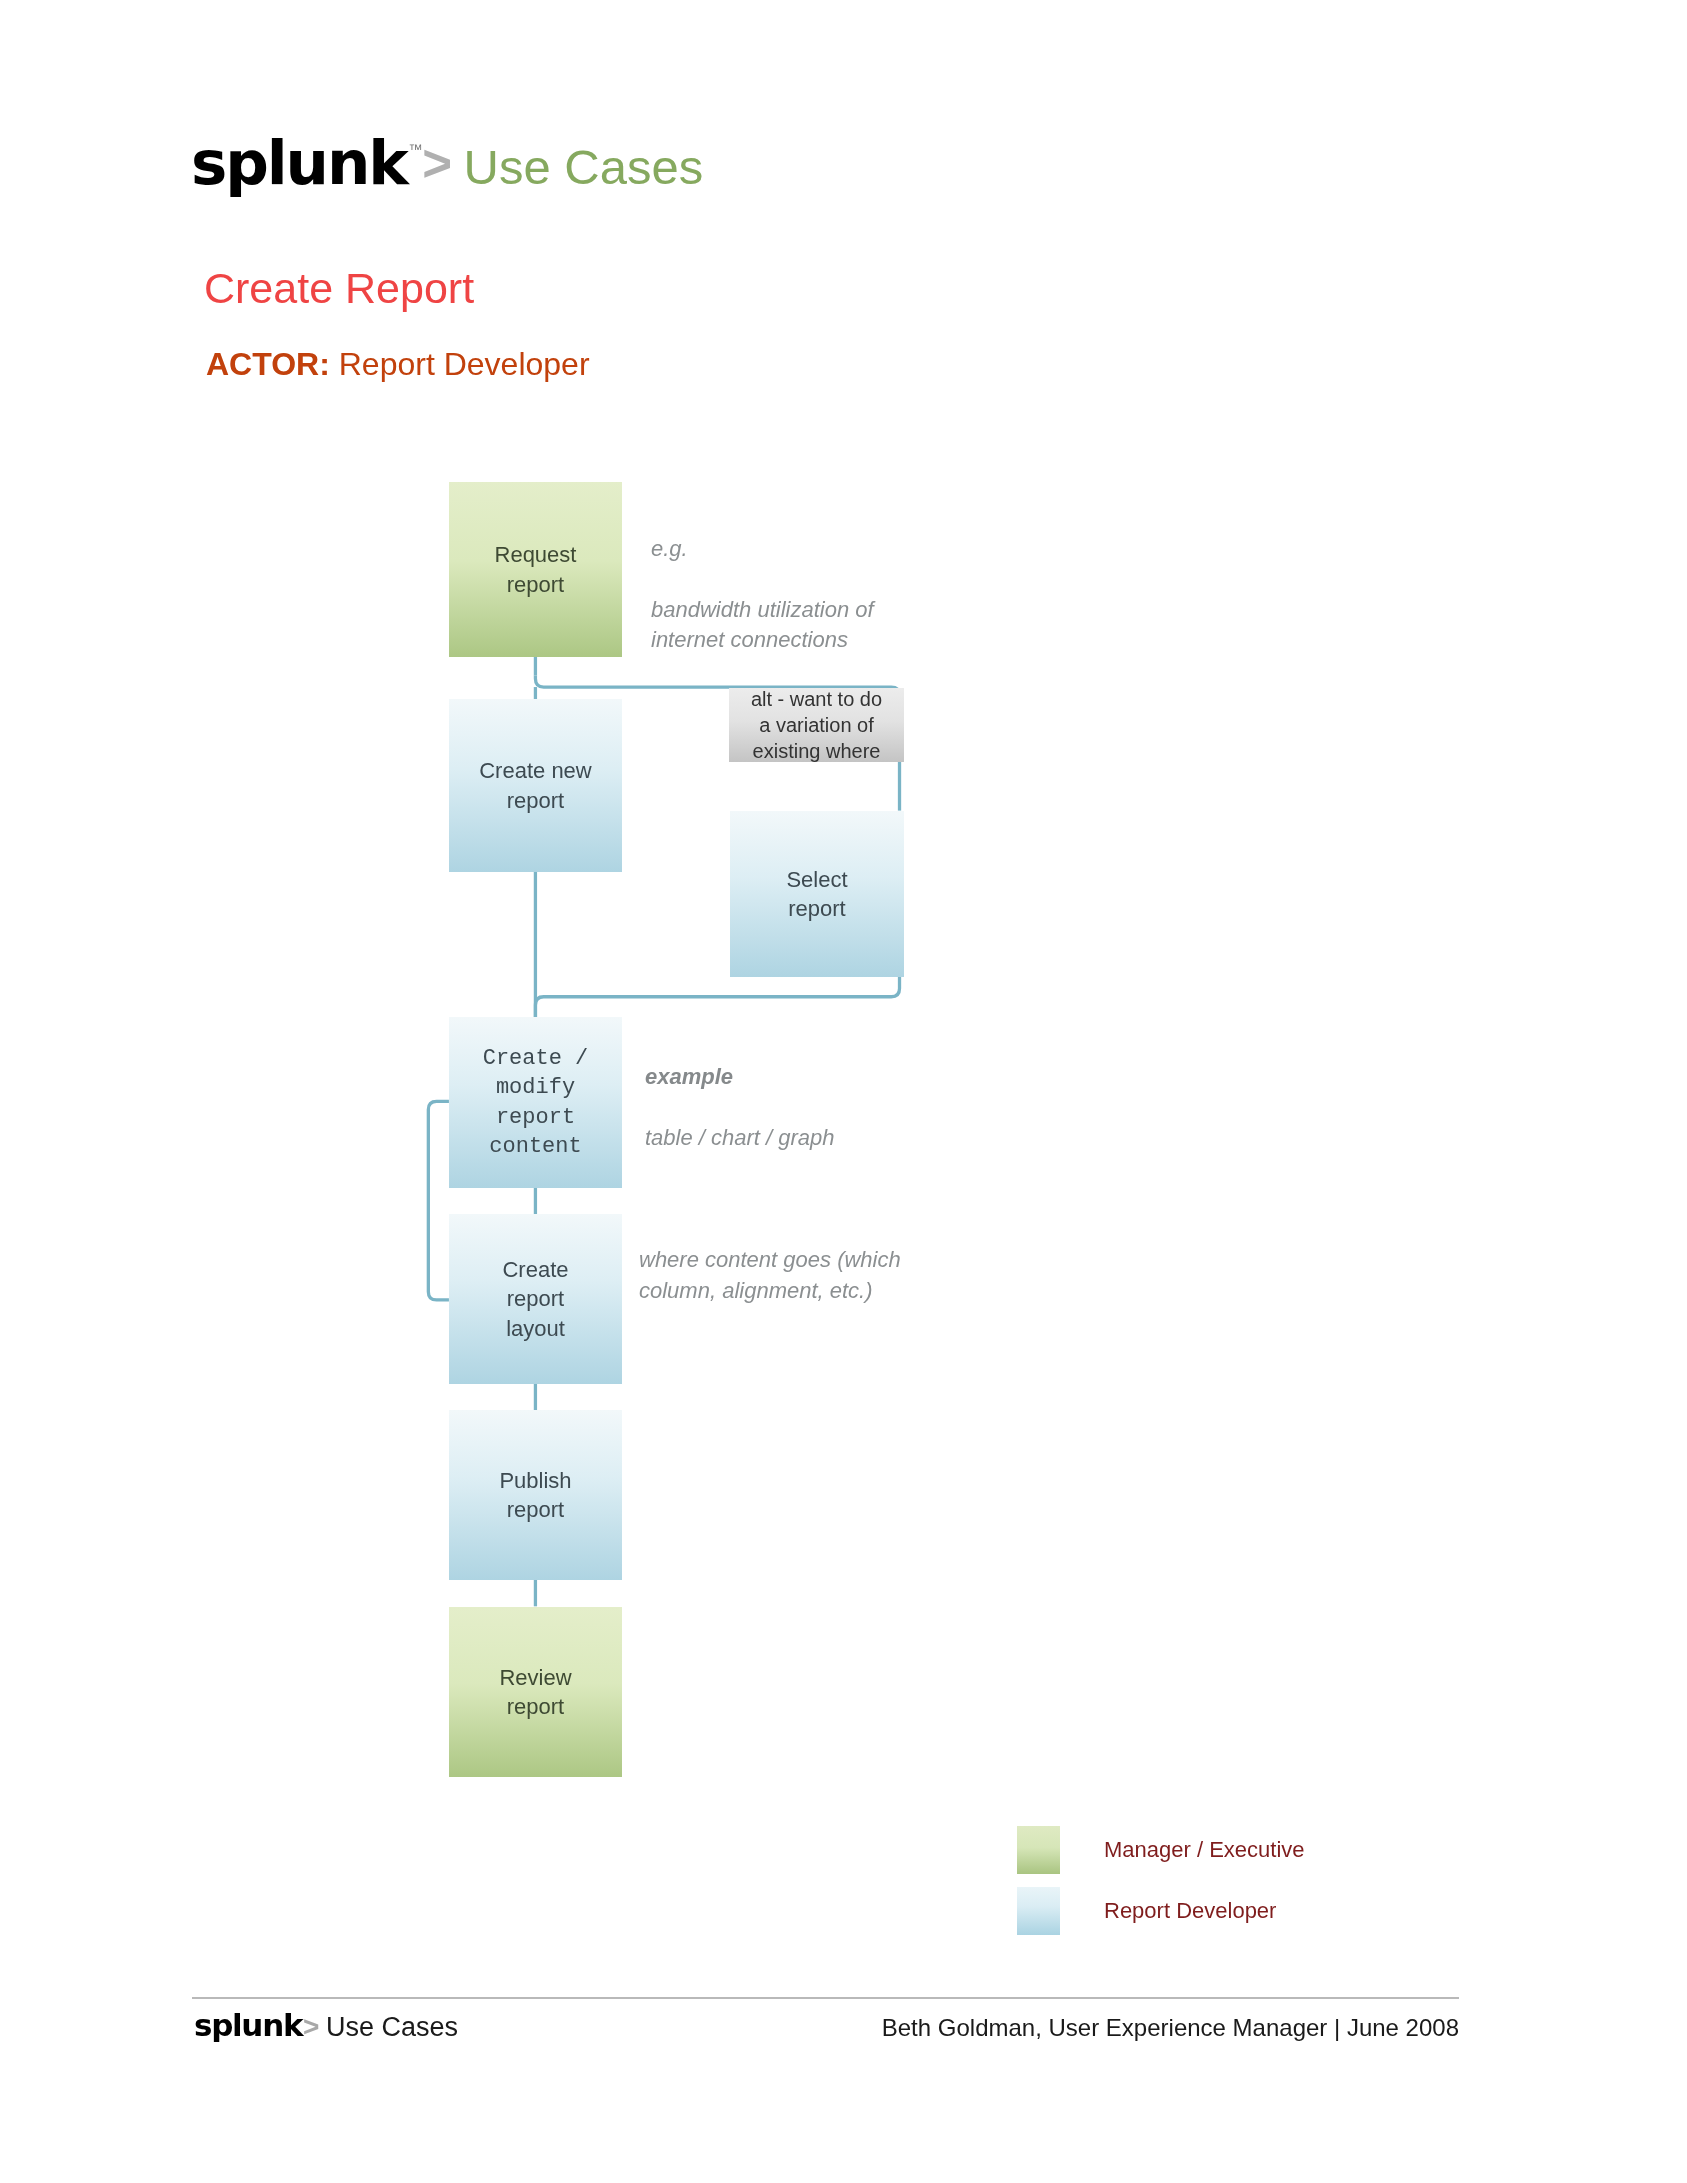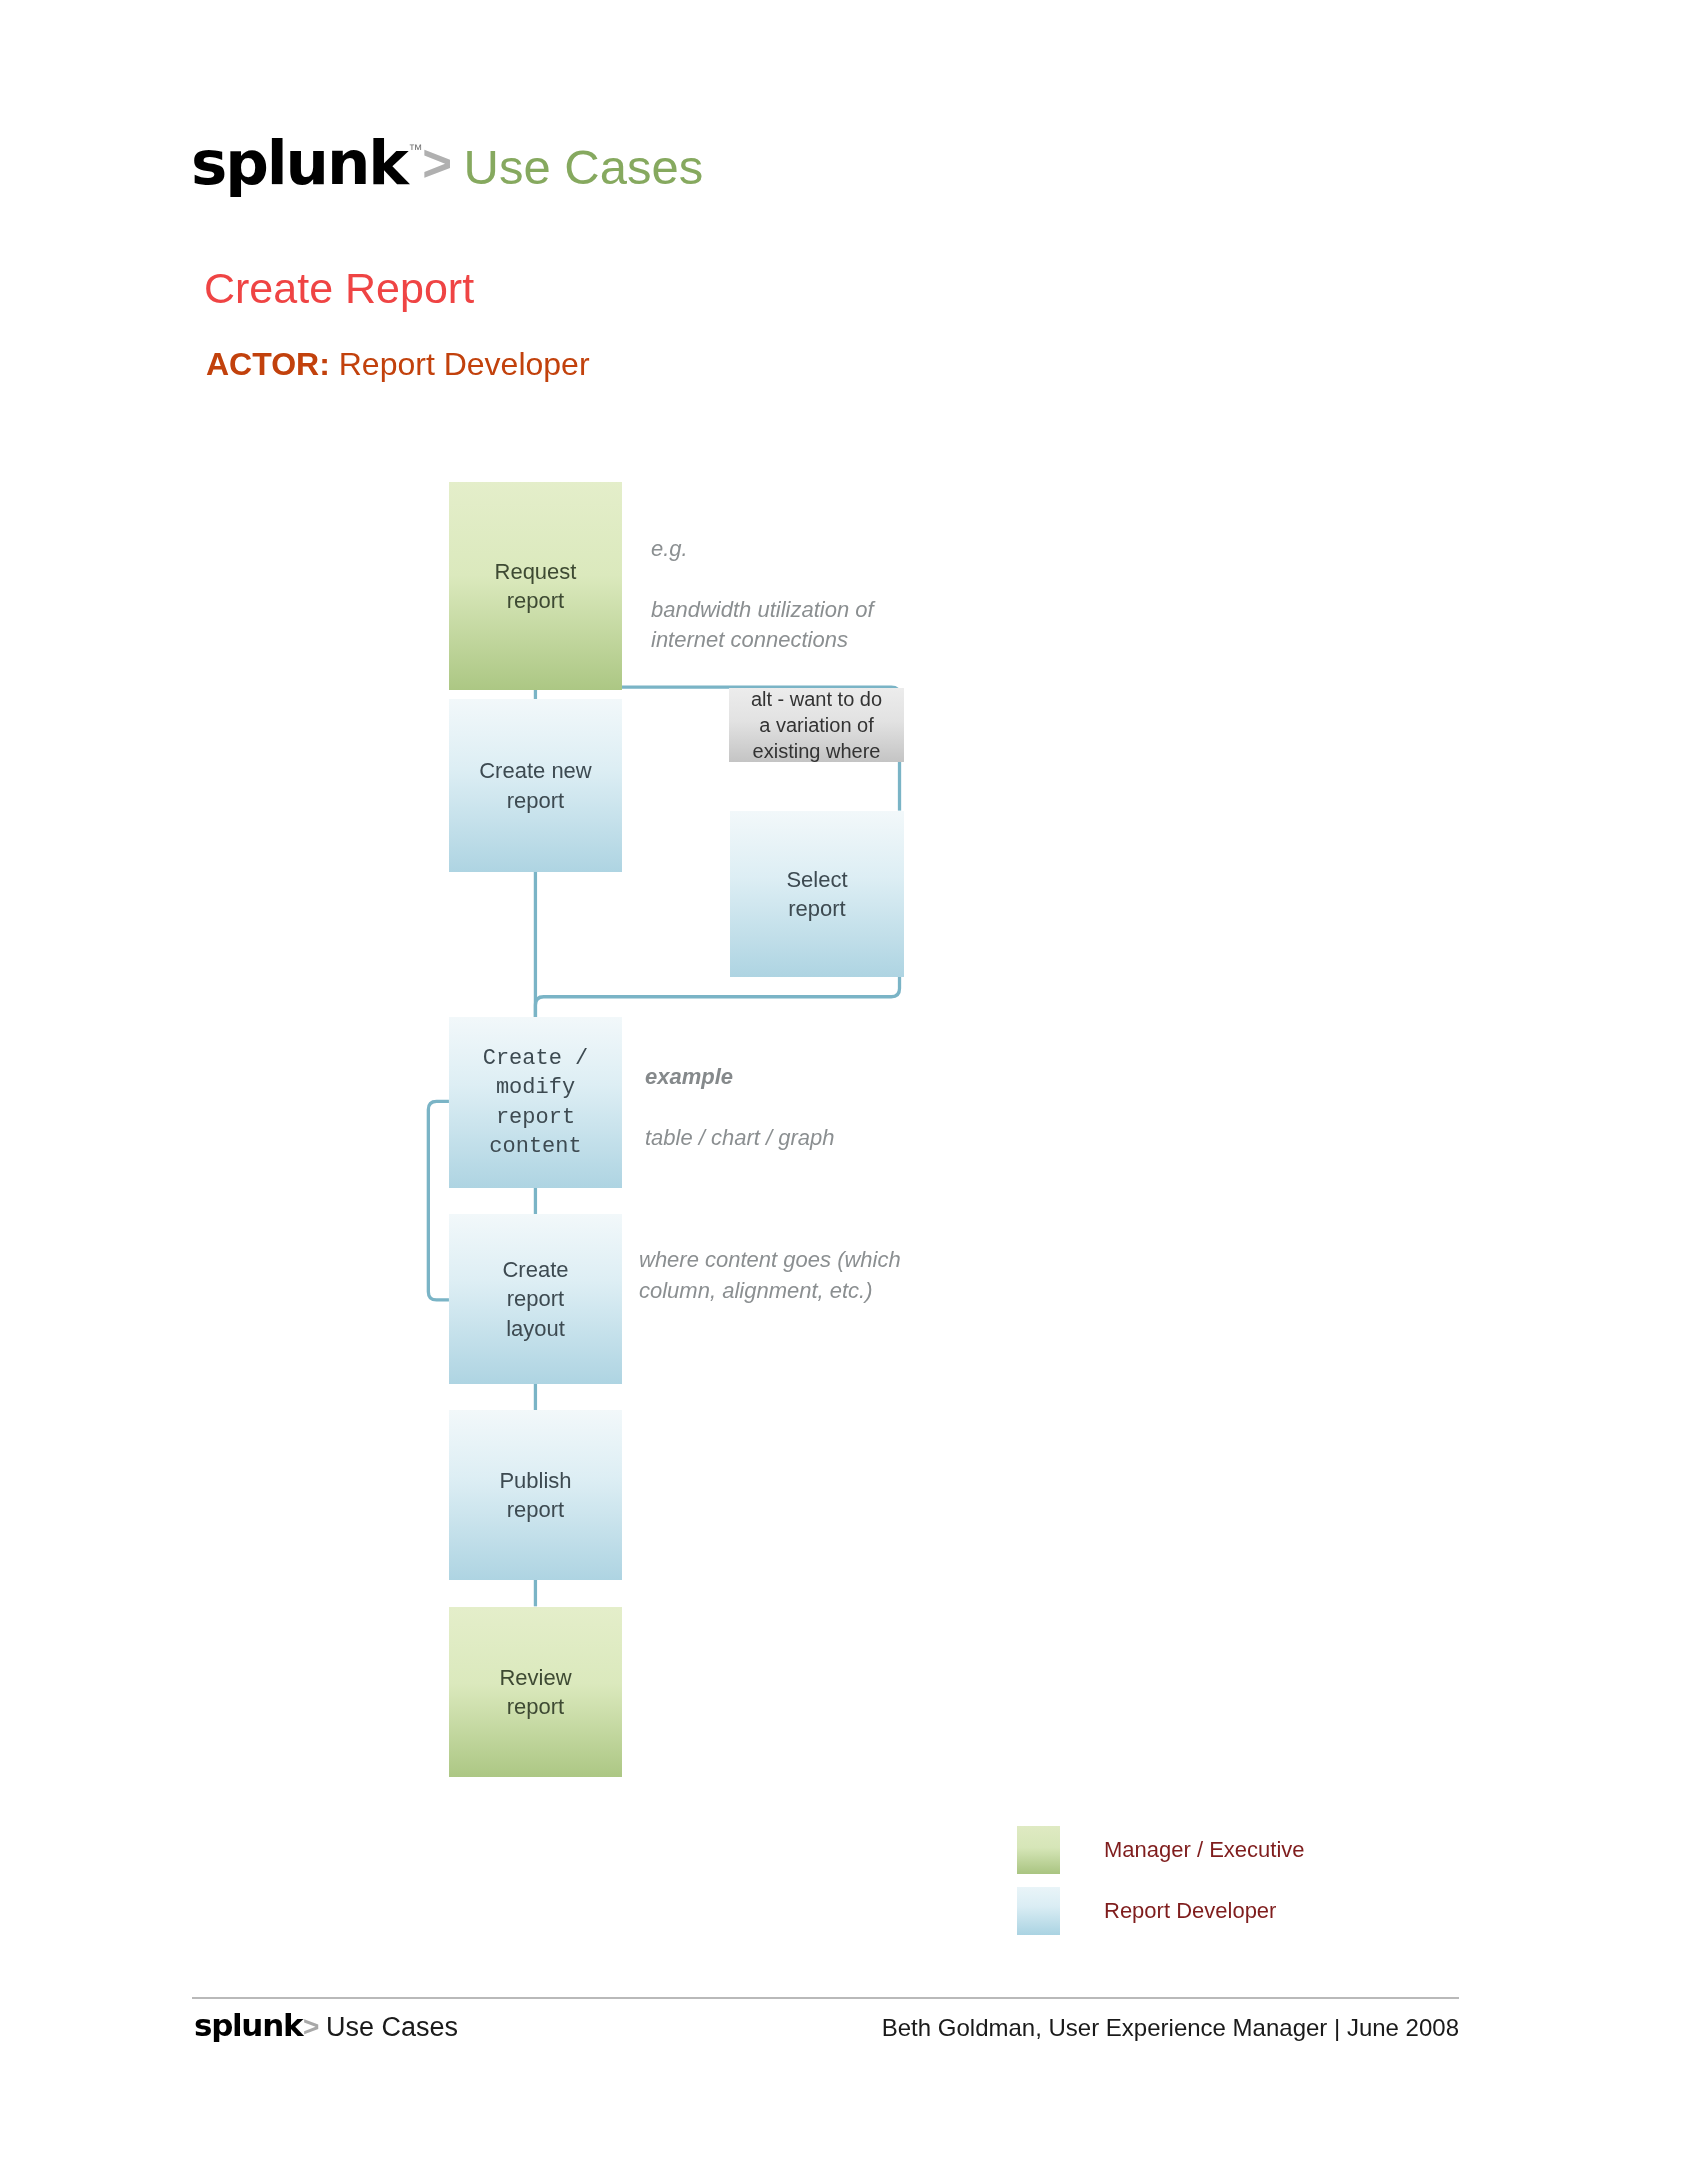--- a/index.html
+++ b/index.html
@@ -259,21 +259,21 @@
         <path d="M 650 1442 L 650 1474"></path>
 
         <path d="M 545 1578 L 530 1578 Q 520 1578 520 1568 L 520 1347 Q 520 1337 530 1337 L 545 1337"></path>
 
         <path d="M 650 1680 L 650 1712"></path>
 
         <path d="M 650 1918 L 650 1950"></path>
       </g>
     </svg>
 
-    <div class="node node-green" style="left: 449px; top: 482px; width: 173px; height: 208px; white-space: pre-line;">Request
+    <div class="node node-green" style="left: 449px; top: 482px; width: 173px; height: 175px; white-space: pre-line;">Request
 report</div>
 
     <div class="node node-blue" style="left: 449px; top: 699px; width: 173px; height: 173px; white-space: pre-line;">Create new
 report</div>
 
     <div class="node node-gray" style="left: 729px; top: 688px; width: 175px; height: 74px; white-space: pre-line;">alt - want to do
 a variation of
 existing where</div>
 
     <div class="node node-blue" style="left: 730px; top: 811px; width: 174px; height: 166px; white-space: pre-line;">Select

